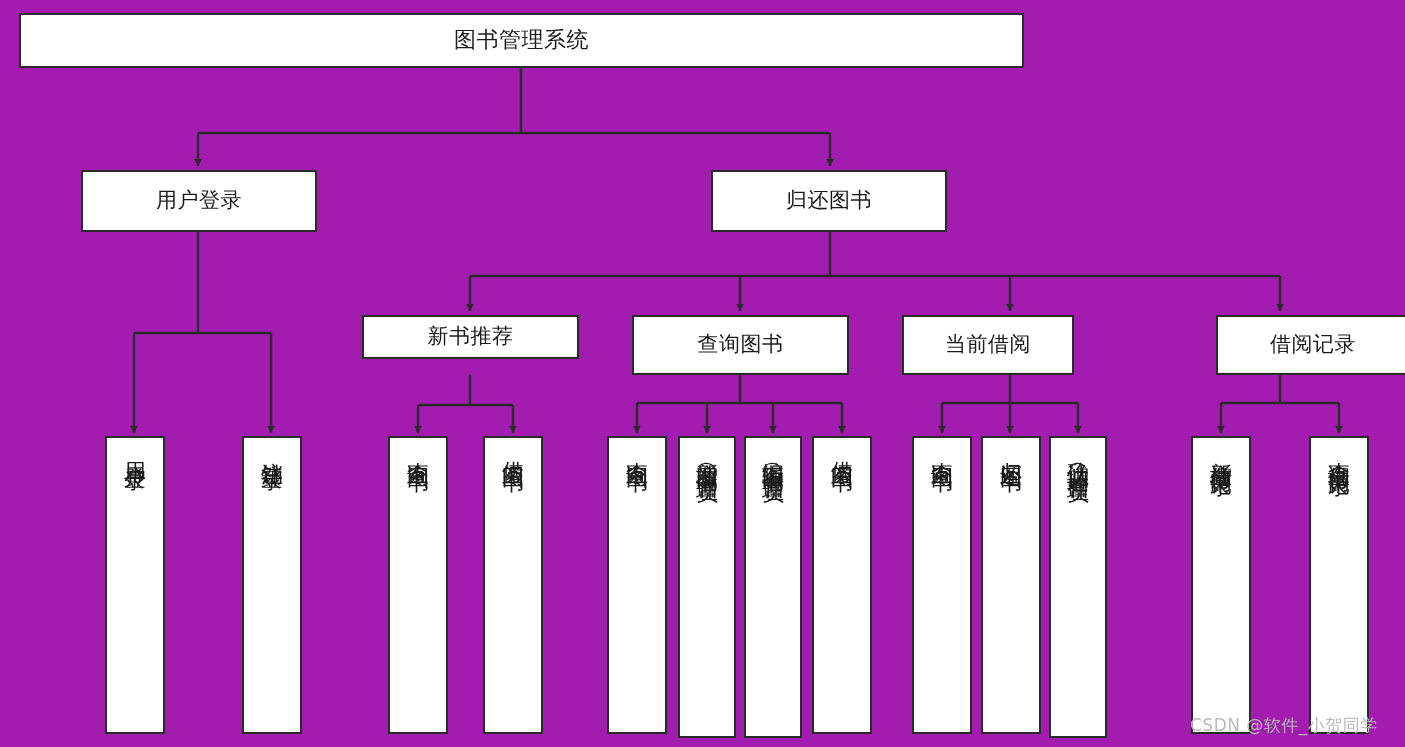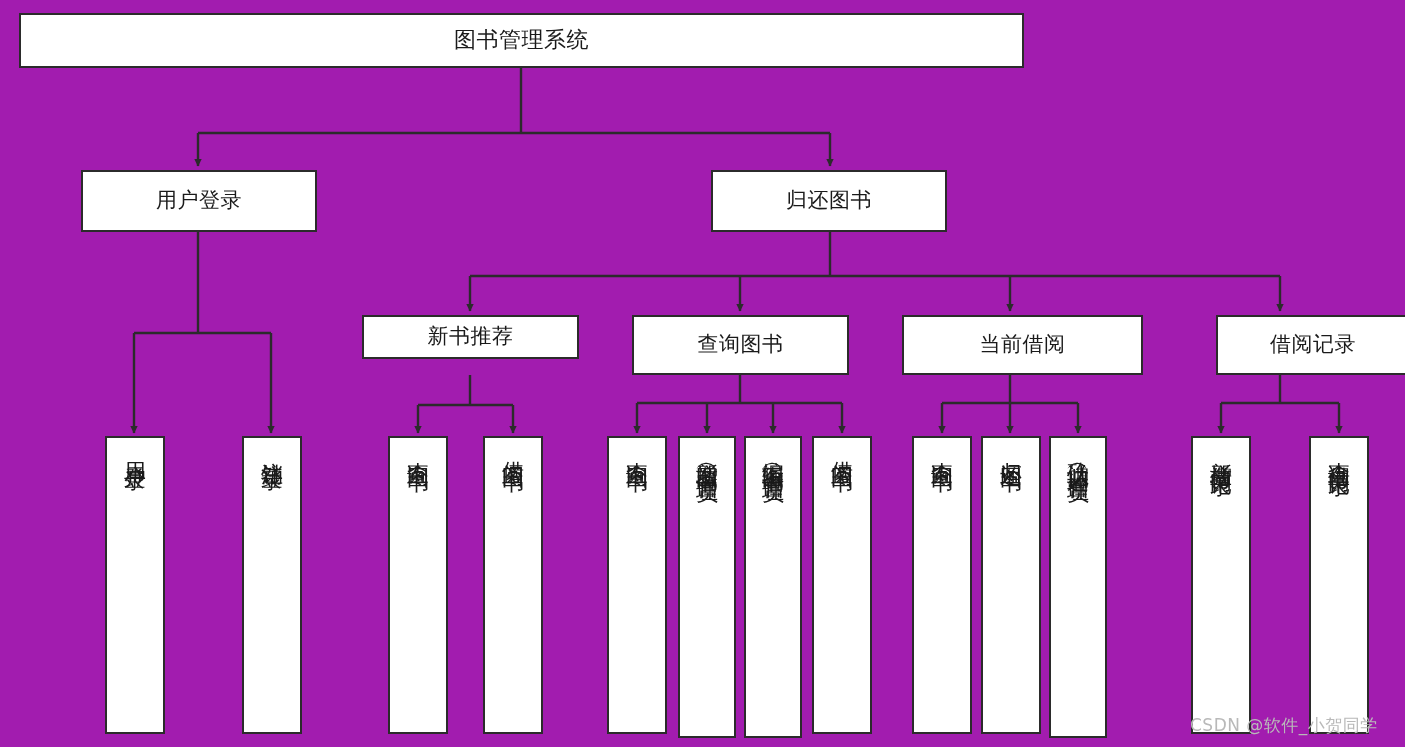--- a/index.html
+++ b/index.html
@@ -143,21 +143,21 @@
   <div class="node h" style="left:711px; top:170px; width:236px; height:62px;">
     <span class="node-label">归还图书</span>
   </div>
 
   <div class="node h" style="left:362px; top:315px; width:217px; height:44px;">
     <span class="node-label">新书推荐</span>
   </div>
   <div class="node h" style="left:632px; top:315px; width:217px; height:60px;">
     <span class="node-label">查询图书</span>
   </div>
-  <div class="node h" style="left:902px; top:315px; width:241px; height:60px;">
+  <div class="node h" style="left:902px; top:315px; width:172px; height:60px;">
     <span class="node-label">当前借阅</span>
   </div>
   <div class="node h" style="left:1216px; top:315px; width:194px; height:60px;">
     <span class="node-label">借阅记录</span>
   </div>
 
   <div class="node v" style="left:105px; top:436px; width:60px; height:298px;">
     <span class="node-label">用户登录</span>
   </div>
   <div class="node v" style="left:242px; top:436px; width:60px; height:298px;">

